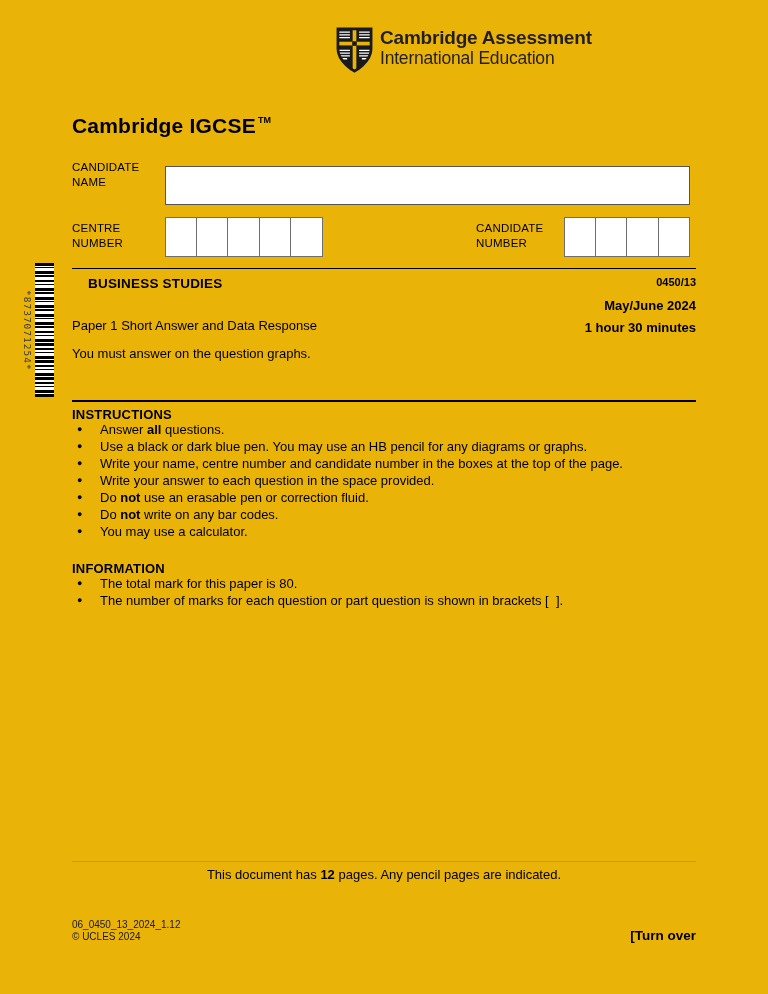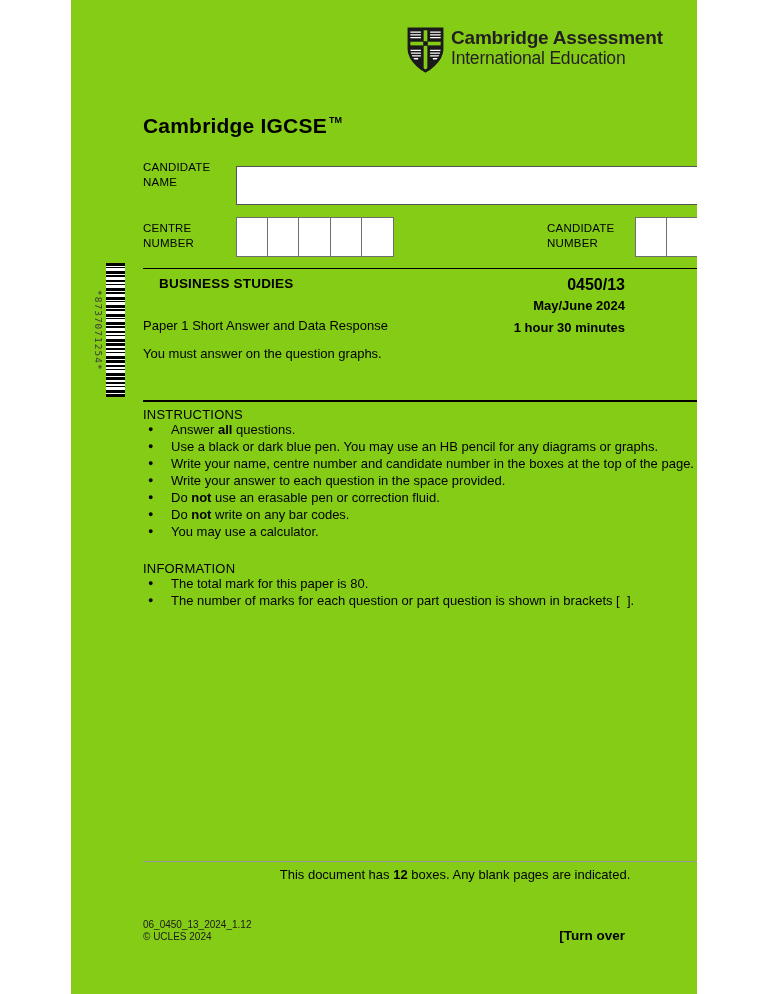--- a/index.html
+++ b/index.html
@@ -1,19 +1,19 @@
 <!DOCTYPE html>
 <html><head>
 <meta charset="utf-8">
 <style>
   * { margin:0; padding:0; box-sizing:border-box; }
   html,body { background:#ffffff; }
   body { font-family:"Liberation Sans", sans-serif; color:#000; }
   .page {
-    position:relative; width:626px; height:994px; background:#84cc16;
+    position:relative; width:768px; height:994px; background:#eab308;
     overflow:hidden; margin:0 auto;
   }
 
   
   .logo { position:absolute; top:27px; left:336px; display:flex; align-items:flex-start; }
   .logo svg { display:block; }
   .logo-text { margin-left:7px; color:#231f20; }
   .logo-line1 { font-size:19px; font-weight:bold; line-height:22px; letter-spacing:-0.2px; }
   .logo-line2 { font-size:17.5px; line-height:19px; letter-spacing:-0.2px; }
 
@@ -55,28 +55,28 @@
 
   
   .rule { position:absolute; left:72px; width:624px; background:#000; }
   .rule-1 { top:268px; height:1px; }
   .rule-2 { top:400px; height:2px; }
   .rule-footer { top:861px; height:1px; background:#9a9a9a; }
 
   
   .subject      { position:absolute; left:88px; top:276px; font-size:13.5px; font-weight:bold; letter-spacing:0.2px; }
   .paper-name   { position:absolute; left:72px; top:298px; font-size:13px;margin-top:20px; }
-  .code         { position:absolute; right:72px; top:276px; font-size:16px; font-weight:bold; }
+  .code         { position:absolute; right:72px; top:276px; font-size:11px; font-weight:bold; }
   .session      { position:absolute; right:72px; top:298px; font-size:13px; font-weight:bold; }
   .duration     { position:absolute; right:72px; top:320px; font-size:13px; font-weight:bold; }
   .note-1 { position:absolute; left:72px; top:346px; font-size:13px; }
   .note-2 { position:absolute; left:72px; top:376px; font-size:13px; }
 
   
-  .section-heading { position:absolute; left:72px; font-size:13px; font-weight:normal; letter-spacing:0.2px; }
+  .section-heading { position:absolute; left:72px; font-size:13px; font-weight:bold; letter-spacing:0.2px; }
   .h-instructions { top:407px; }
   .h-information  { top:561px; }
   .bullets { position:absolute; left:72px; width:624px; list-style:none; }
   .bullets-instructions { top:421px; }
   .bullets-information  { top:575px; }
   .bullet-item { position:relative; font-size:13px; line-height:17px; padding-left:28px; }
   .dot { position:absolute; left:5px; top:0; font-size:9px; line-height:17px; }
   .dot::before { content:"●"; }
   .bullet-text b { font-weight:bold; }
 
@@ -207,18 +207,18 @@
         <span class="bullet-text"><span>The total mark for this paper is 80.</span></span>
       </li>
 
       <li class="bullet-item">
         <span class="dot"></span>
         <span class="bullet-text"><span>The number of marks for each question or part question is shown in brackets [&nbsp;&nbsp;].</span></span>
       </li>
     </ul>
 
   <div class="rule rule-footer"></div>
-  <div class="doc-note"><span>This document has </span><b>12</b><span> boxes. Any blank pages are indicated.</span></div>
+  <div class="doc-note"><span>This document has </span><b>12</b><span> pages. Any pencil pages are indicated.</span></div>
   <div class="doc-ref">06_0450_13_2024_1.12</div>
   <div class="copyright">© UCLES 2024</div>
   <div class="turn-over">[Turn over</div>
 
 </div>
 
 </body></html>

